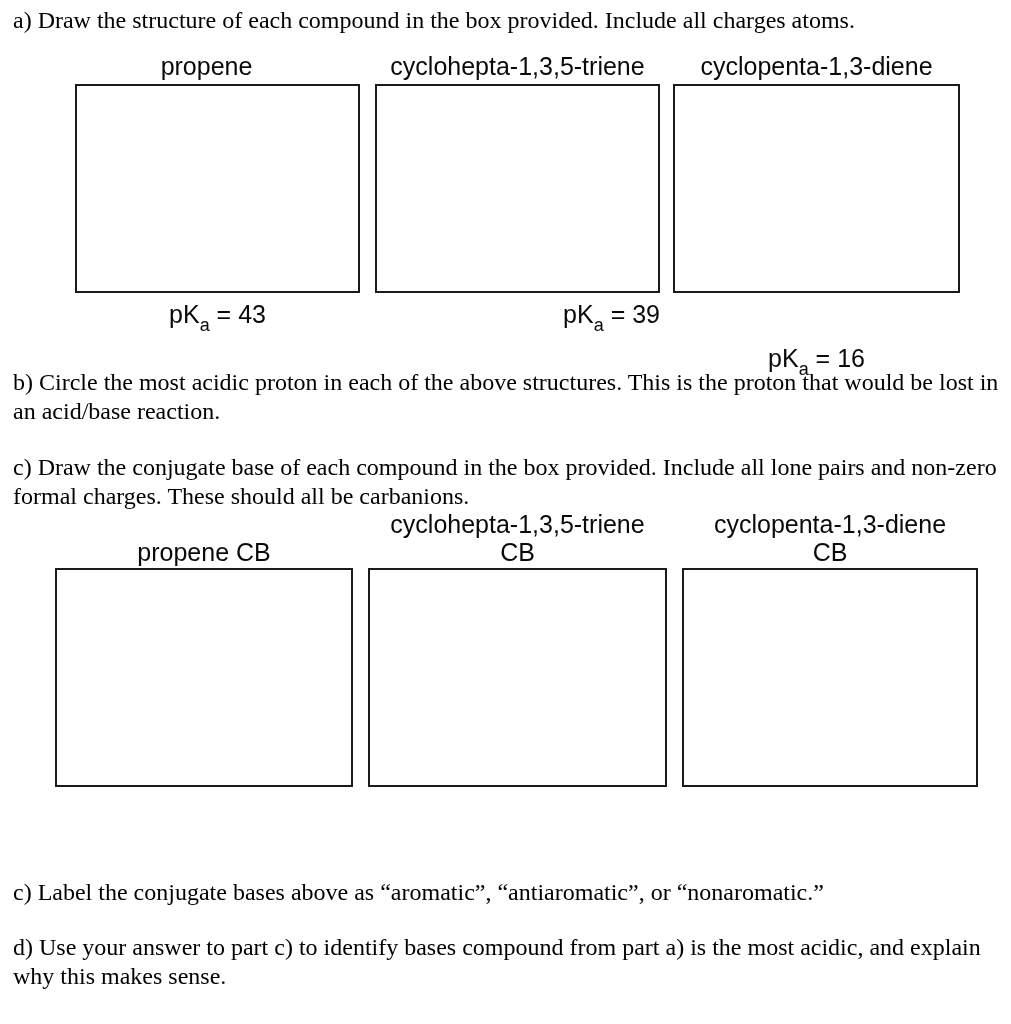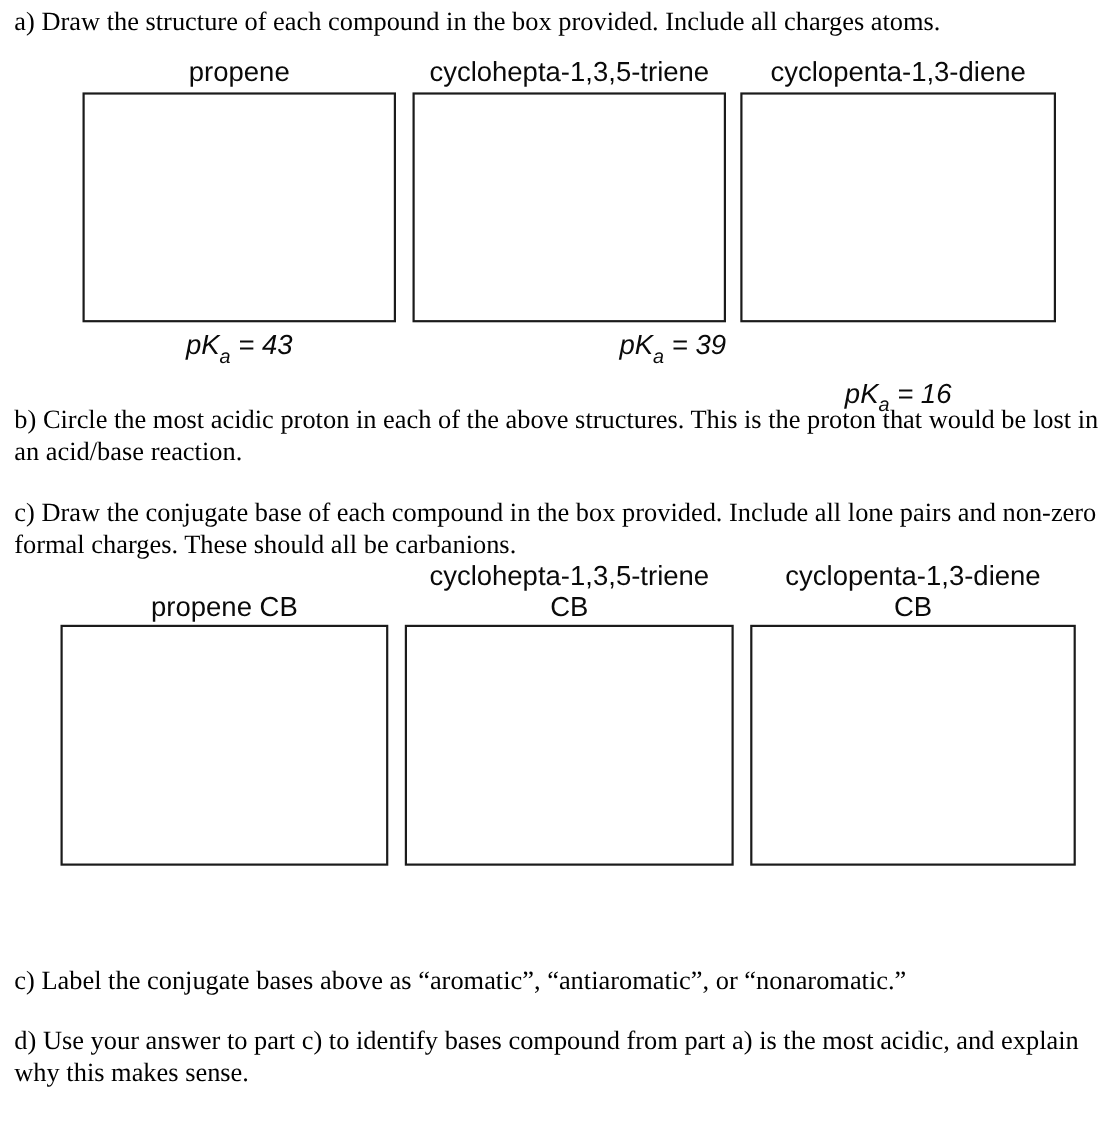--- a/index.html
+++ b/index.html
@@ -34,21 +34,20 @@
     white-space: nowrap;
   }
   .draw-box {
     box-sizing: border-box;
     border: 2.5px solid #1b1b1b;
     background: #ffffff;
   }
   .pka {
     text-align: center;
     white-space: nowrap;
-    font-style: italic;
   }
   .pka sub {
     font-size: 0.72em;
     line-height: 0;
     position: relative;
     top: 0.12em;
   }
   .cb-label {
     display: flex;
     flex-direction: column;
@@ -58,21 +57,21 @@
   }
   .cb-label span { display: block; white-space: nowrap; }
 </style>
 </head>
 <body>
 
 <div class="page">
 
   <p class="serif para abs" style="left:13px; top:6px;">a) Draw the structure of each compound in the box provided. Include all charges atoms.</p>
 
-  <div class="sans box-label abs" style="left:75px; top:52px; width:285px;">propene</div>
+  <div class="sans box-label abs" style="left:64px; top:52px; width:285px;">propene</div>
   <div class="sans box-label abs" style="left:375px; top:52px; width:285px;">cyclohepta-1,3,5-triene</div>
   <div class="sans box-label abs" style="left:673px; top:52px; width:287px;">cyclopenta-1,3-diene</div>
 
   <div class="draw-box abs" style="left:75px; top:84px; width:285px; height:209px;"></div>
   <div class="draw-box abs" style="left:375px; top:84px; width:285px; height:209px;"></div>
   <div class="draw-box abs" style="left:673px; top:84px; width:287px; height:209px;"></div>
 
   <div class="sans pka abs" style="left:75px; top:300px; width:285px;">
     <span>pK</span><sub>a</sub><span> = 43</span>
   </div>

